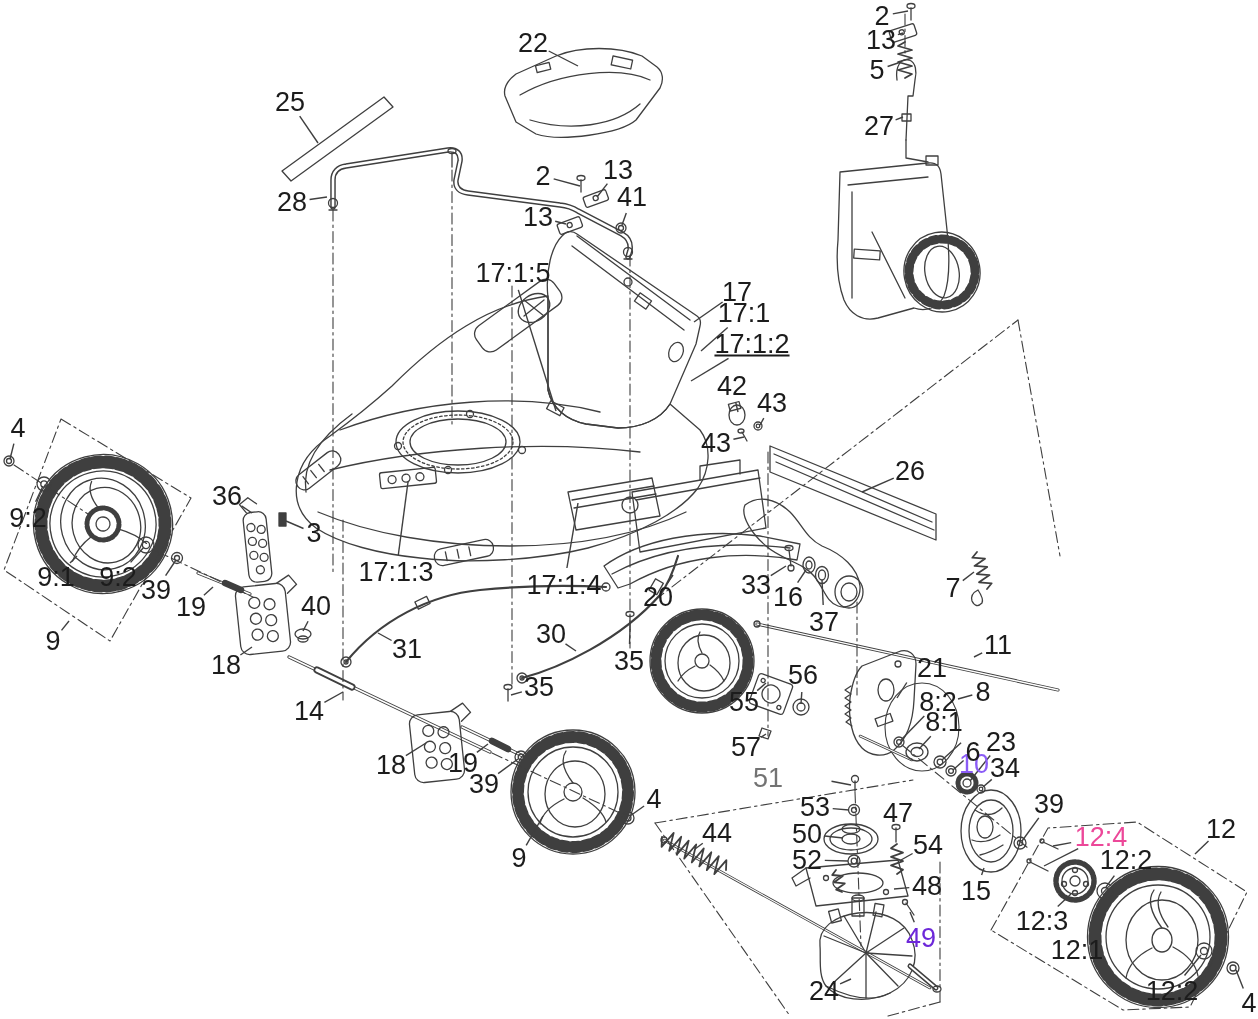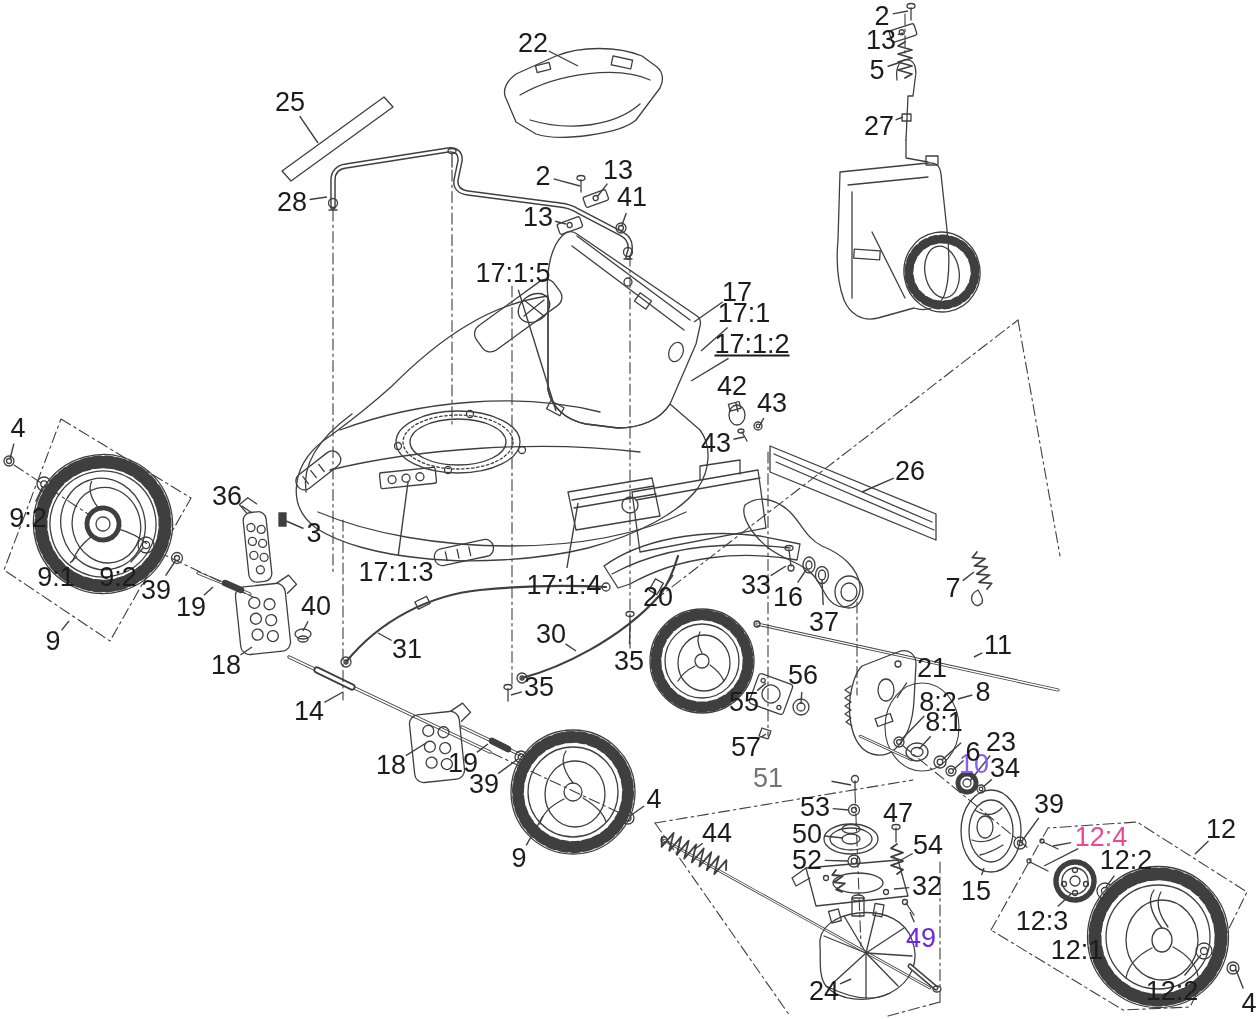--- a/index.html
+++ b/index.html
@@ -560,21 +560,21 @@
       <div class="callout" style="left: 1005px; top: 768px; color: rgb(28, 28, 28);">34</div>
       <div class="callout" style="left: 744px; top: 702px; color: rgb(28, 28, 28);">55</div>
       <div class="callout" style="left: 803px; top: 675px; color: rgb(28, 28, 28);">56</div>
       <div class="callout" style="left: 746px; top: 747px; color: rgb(28, 28, 28);">57</div>
       <div class="callout" style="left: 768px; top: 778px; color: #737373;">51</div>
       <div class="callout" style="left: 815px; top: 807px; color: rgb(28, 28, 28);">53</div>
       <div class="callout" style="left: 807px; top: 834px; color: rgb(28, 28, 28);">50</div>
       <div class="callout" style="left: 807px; top: 860px; color: rgb(28, 28, 28);">52</div>
       <div class="callout" style="left: 898px; top: 813px; color: rgb(28, 28, 28);">47</div>
       <div class="callout" style="left: 928px; top: 845px; color: rgb(28, 28, 28);">54</div>
-      <div class="callout" style="left: 927px; top: 886px; color: rgb(28, 28, 28);">32</div>
+      <div class="callout" style="left: 927px; top: 886px; color: rgb(28, 28, 28);">48</div>
       <div class="callout" style="left: 921px; top: 938px; color: #6d28d9;">49</div>
       <div class="callout" style="left: 824px; top: 991px; color: rgb(28, 28, 28);">24</div>
       <div class="callout" style="left: 717px; top: 833px; color: rgb(28, 28, 28);">44</div>
       <div class="callout" style="left: 976px; top: 891px; color: rgb(28, 28, 28);">15</div>
       <div class="callout" style="left: 1049px; top: 804px; color: rgb(28, 28, 28);">39</div>
       <div class="callout" style="left: 1101px; top: 837px; color: #ec4899;">12:4</div>
       <div class="callout" style="left: 1126px; top: 860px; color: rgb(28, 28, 28);">12:2</div>
       <div class="callout" style="left: 1221px; top: 829px; color: rgb(28, 28, 28);">12</div>
       <div class="callout" style="left: 1042px; top: 921px; color: rgb(28, 28, 28);">12:3</div>
       <div class="callout" style="left: 1077px; top: 950px; color: rgb(28, 28, 28);">12:1</div>

